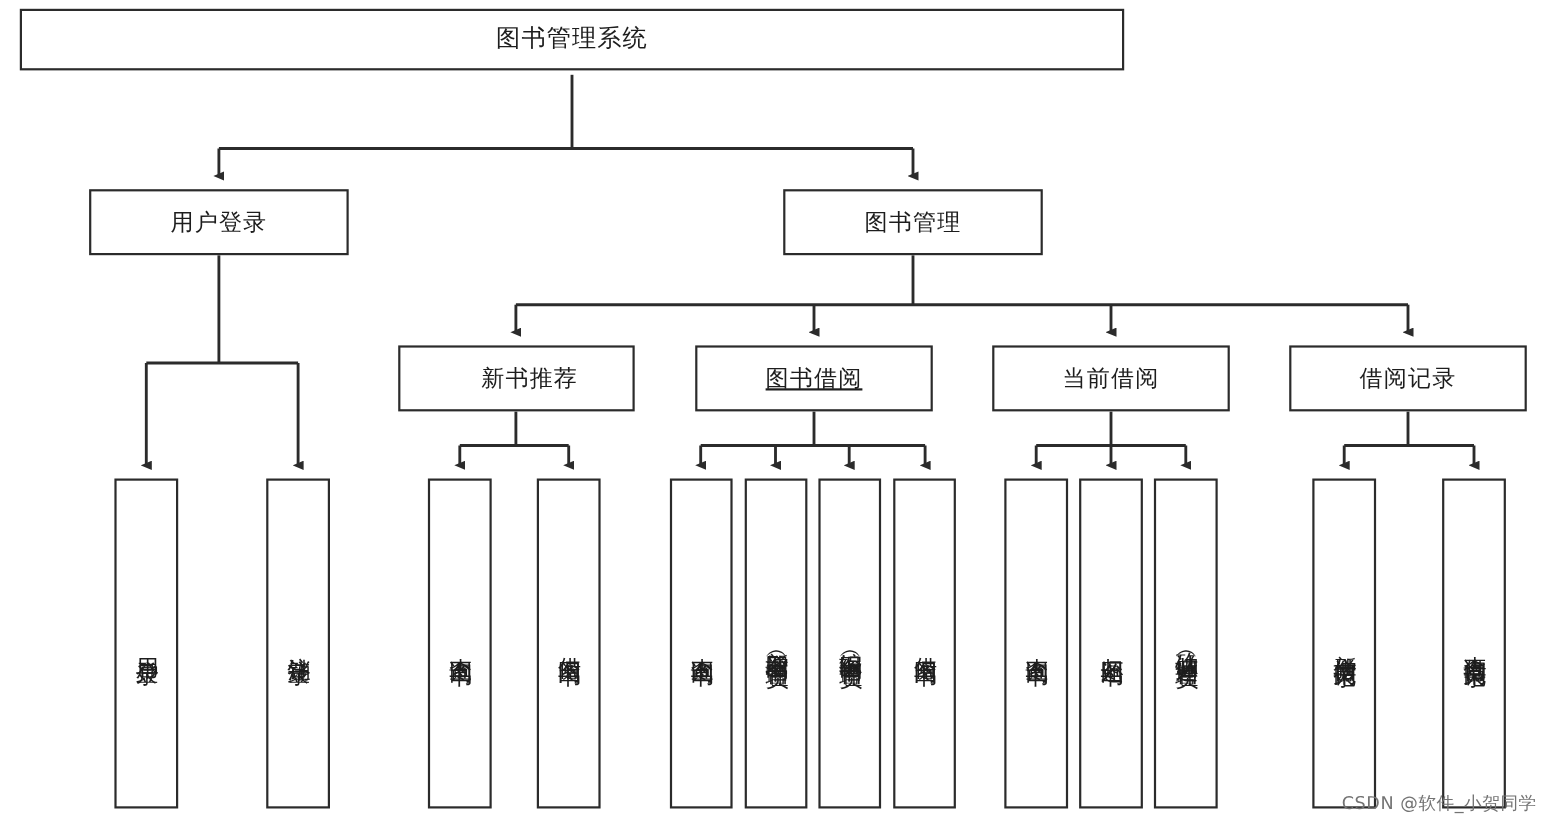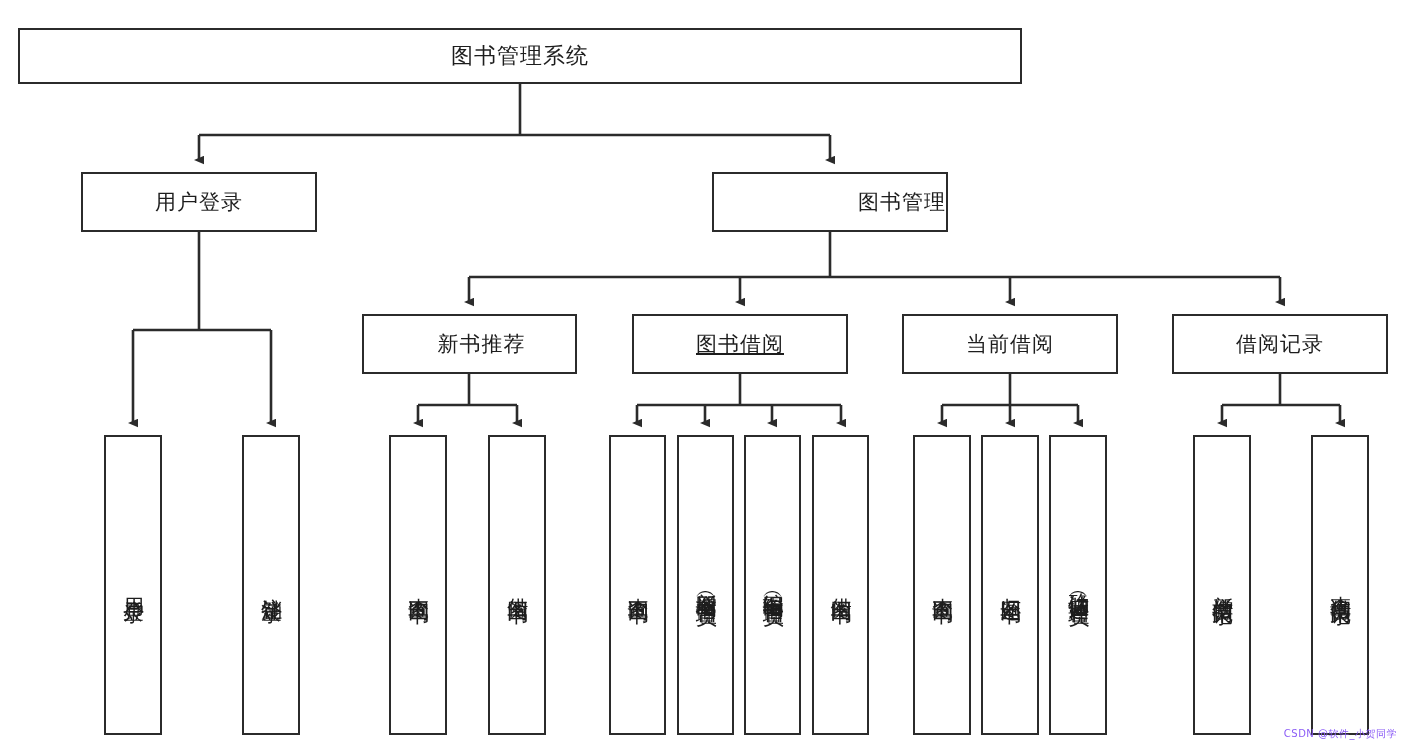--- a/index.html
+++ b/index.html
@@ -51,22 +51,22 @@
     line-height: 1.32;
     letter-spacing: 2px;
     padding: 4px 0;
     text-align: center;
     white-space: nowrap;
   }
   .watermark {
     position: absolute;
     right: 8px;
     bottom: 6px;
-    font-size: 10px;
-    color: #8b5cf6;
+    font-size: 16px;
+    color: #737373;
     letter-spacing: 0.5px;
     user-select: none;
     white-space: nowrap;
     margin-top: 48px;
   }
 </style>
 </head>
 <body>
 
 <div id="canvas">
@@ -114,28 +114,28 @@
       <path d="M1010,405 L1010,423" marker-end="url(#arrow)"></path>
       <path d="M1078,405 L1078,423" marker-end="url(#arrow)"></path>
 
       <path d="M1280,374 L1280,405"></path>
       <path d="M1222,405 L1340,405"></path>
       <path d="M1222,405 L1222,423" marker-end="url(#arrow)"></path>
       <path d="M1340,405 L1340,423" marker-end="url(#arrow)"></path>
     </g>
   </svg>
 
-  <div class="node horiz title" style="left:18px; top:28px; width:1004px; height:56px;">
+  <div class="node horiz title" style="left:18px; top:8px; width:1004px; height:56px;">
     <span>图书管理系统</span>
   </div>
 
   <div class="node horiz" style="left:81px; top:172px; width:236px; height:60px;">
     <span>用户登录</span>
   </div>
-  <div class="node horiz" style="left:712px; top:172px; width:236px; height:60px;justify-content:flex-end;">
+  <div class="node horiz" style="left:712px; top:172px; width:236px; height:60px;">
     <span>图书管理</span>
   </div>
 
   <div class="node horiz" style="left:362px; top:314px; width:215px; height:60px;padding-left:24px;">
     <span>新书推荐</span>
   </div>
   <div class="node horiz" style="left:632px; top:314px; width:216px; height:60px;text-decoration:underline;">
     <span>图书借阅</span>
   </div>
   <div class="node horiz" style="left:902px; top:314px; width:216px; height:60px;">

